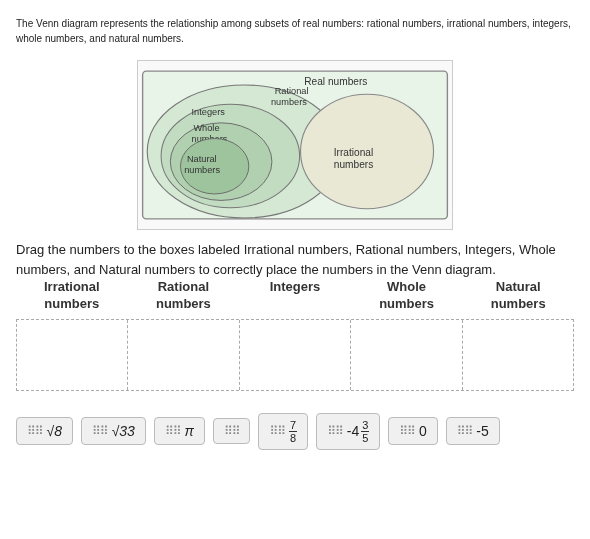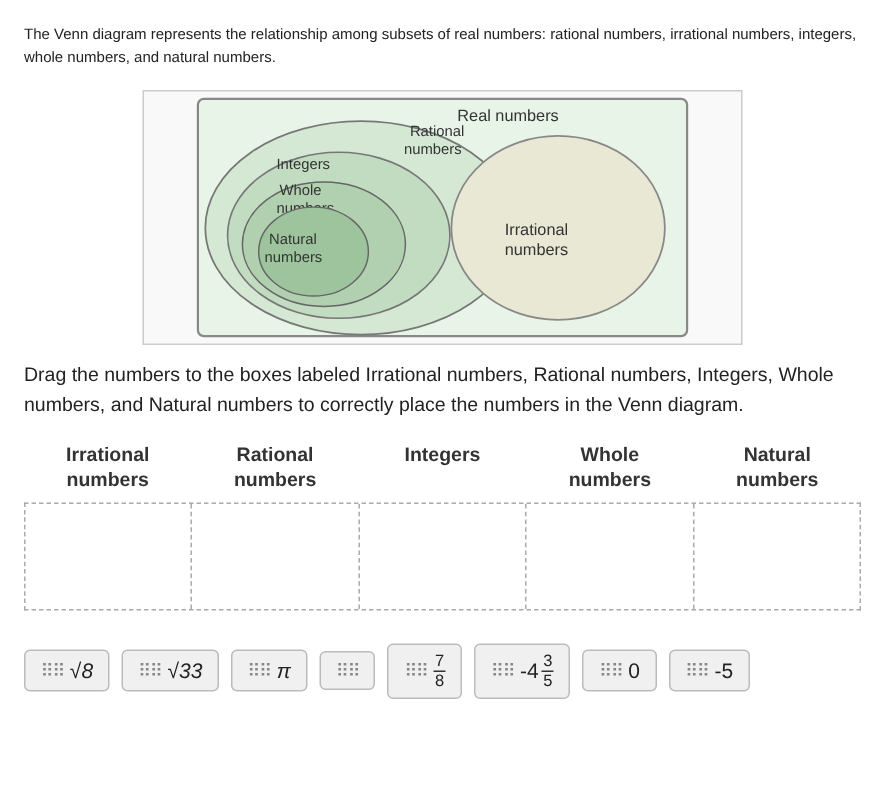--- a/index.html
+++ b/index.html
@@ -13,36 +13,36 @@
       color: #222;
     }
     .description {
       font-size: 10px;
       line-height: 1.5;
       margin-bottom: 14px;
     }
 
     
     .venn-container {
-      width: 400px;
+      width: 316px;
       height: 170px;
       position: relative;
       margin: 0 auto 10px auto;
       border: 1px solid #ccc;
       background: #f9f9f9;
     }
     .venn-svg {
       width: 100%;
       height: 100%;
     }
 
     .drag-instruction {
       font-size: 13px;
       line-height: 1.5;
-      margin-bottom: 16px;
+      margin-bottom: 0;
     }
 
     
     .drop-section {
       display: flex;
       gap: 0;
       border: 1px dashed #aaa;
       margin-bottom: 18px;
     }
     .drop-column {

